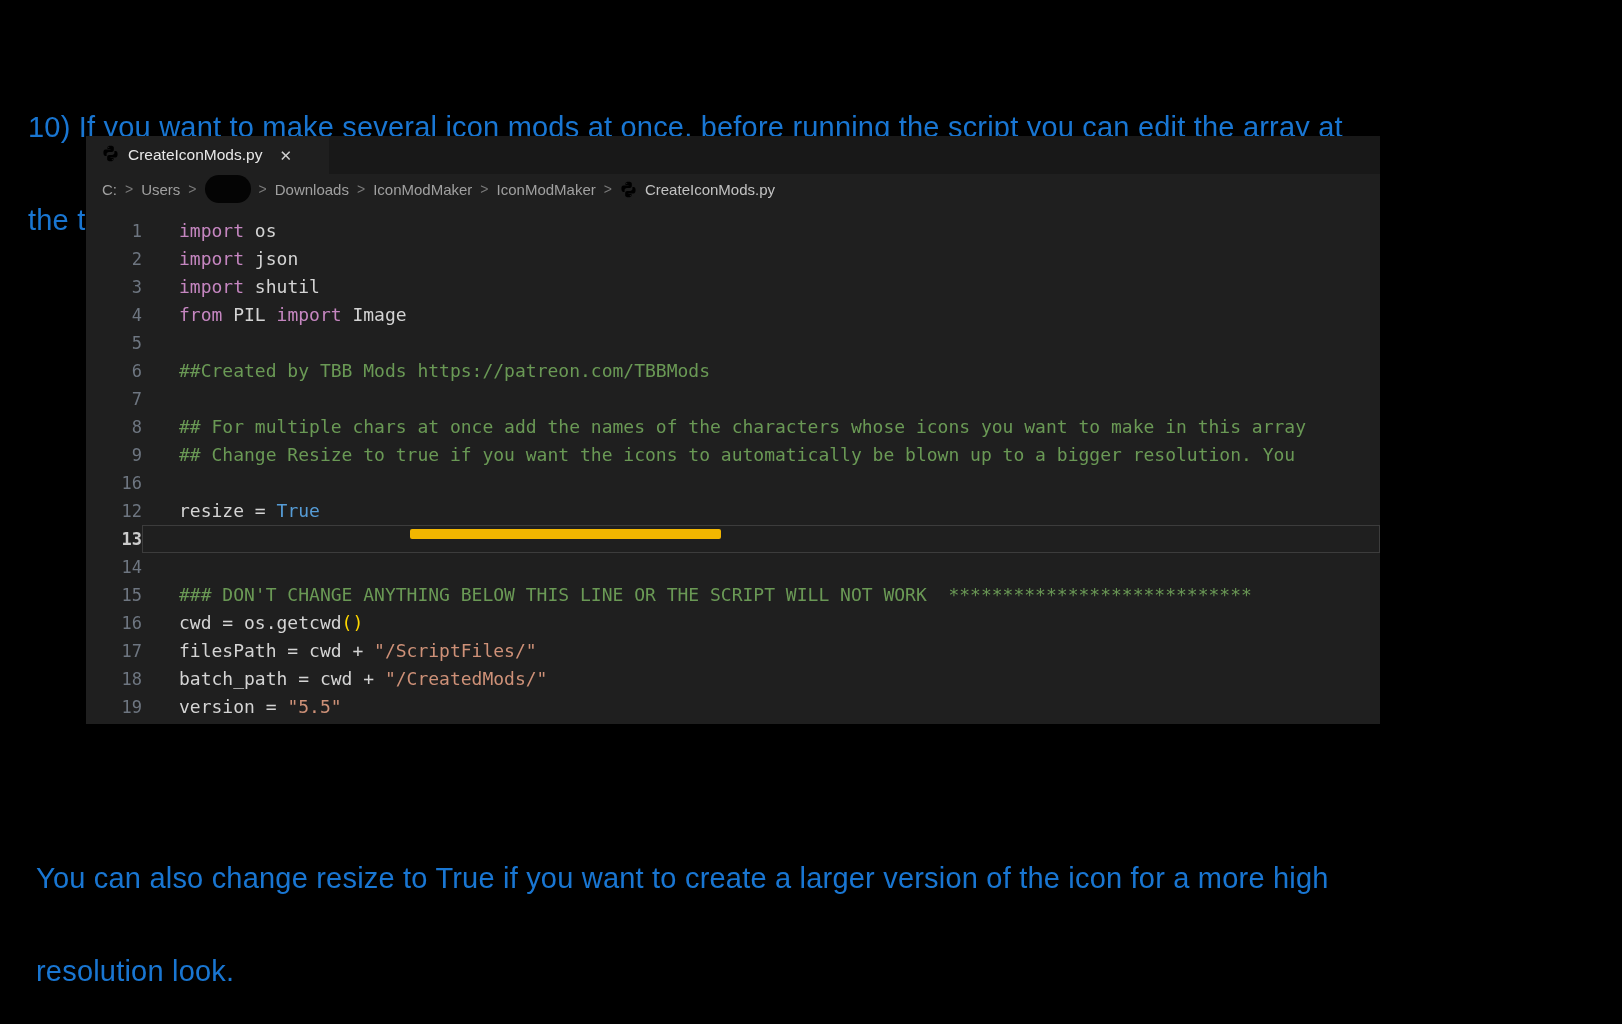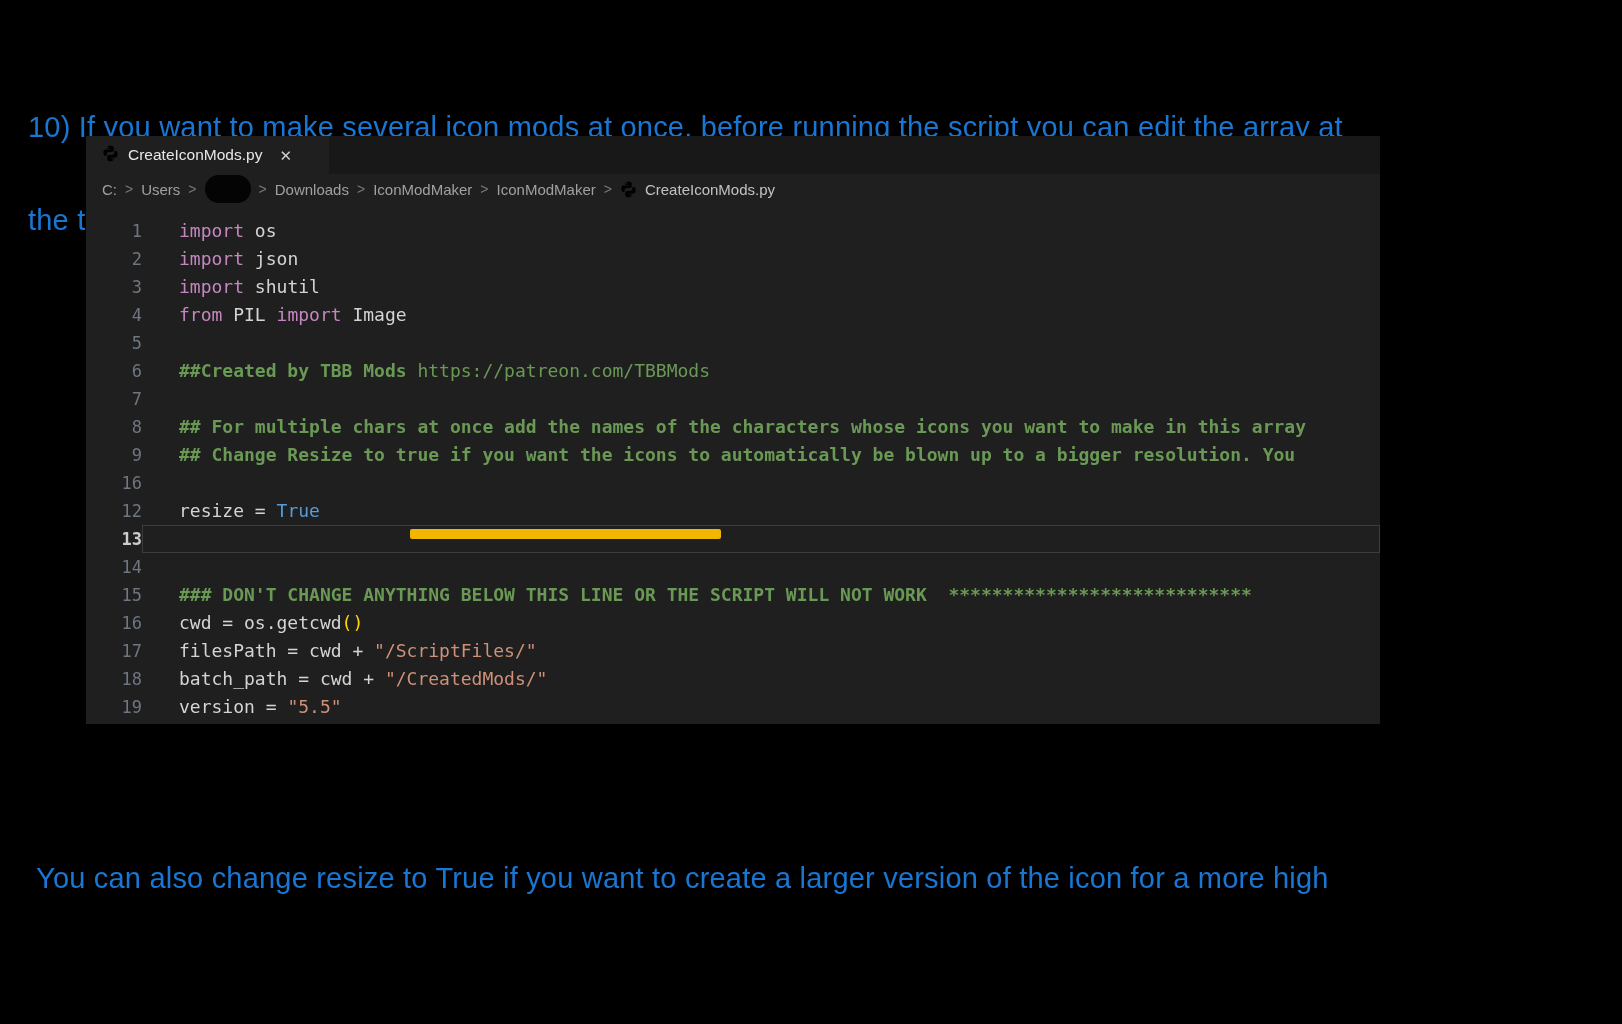--- a/index.html
+++ b/index.html
@@ -80,21 +80,21 @@
   .lc{
     flex:1;padding-left:37px;
     font-size:18px;line-height:28px;
     white-space:pre;
   }
   .line.active .ln{color:var(--line-number-active,#cccccc);font-weight:bold;}
   .line.active .lc{box-shadow:inset 0 0 0 1px var(--active-line-border,#3c3c3c);}
 
   .tk-kw{color:var(--keyword,#c586c0);}
   .tk-pl{color:var(--plain,#d4d4d4);}
-  .tk-cm{color:var(--comment,#6a9955);font-weight:bold;}
+  .tk-cm{color:var(--comment,#6a9955);}
   .tk-lnk{color:var(--comment,#6a9955);text-underline-offset:4px;cursor:pointer;}
   .tk-str{color:var(--string,#ce9178);}
   .tk-bool{color:var(--boolean,#569cd6);}
   .tk-br{color:var(--bracket,#ffd700);}
 
   .annotation-bar{
     position:absolute;left:324px;top:325px;
     width:311px;height:10px;border-radius:2px;
     background:var(--annotation-yellow,#f2b600);
   }
@@ -219,13 +219,14 @@
           <span class="ln">19</span>
           <span class="lc"><span class="tk-pl">version = </span><span class="tk-str">"5.5"</span></span>
         </div>
       </div>
     <div class="annotation-bar"></div>
   </div>
 </div>
 
 <div class="annotation footer">
   <div>You can also change resize to True if you want to create a larger version of the icon for a more high</div>
+  <div>resolution look.</div>
 </div>
 
 </body></html>

